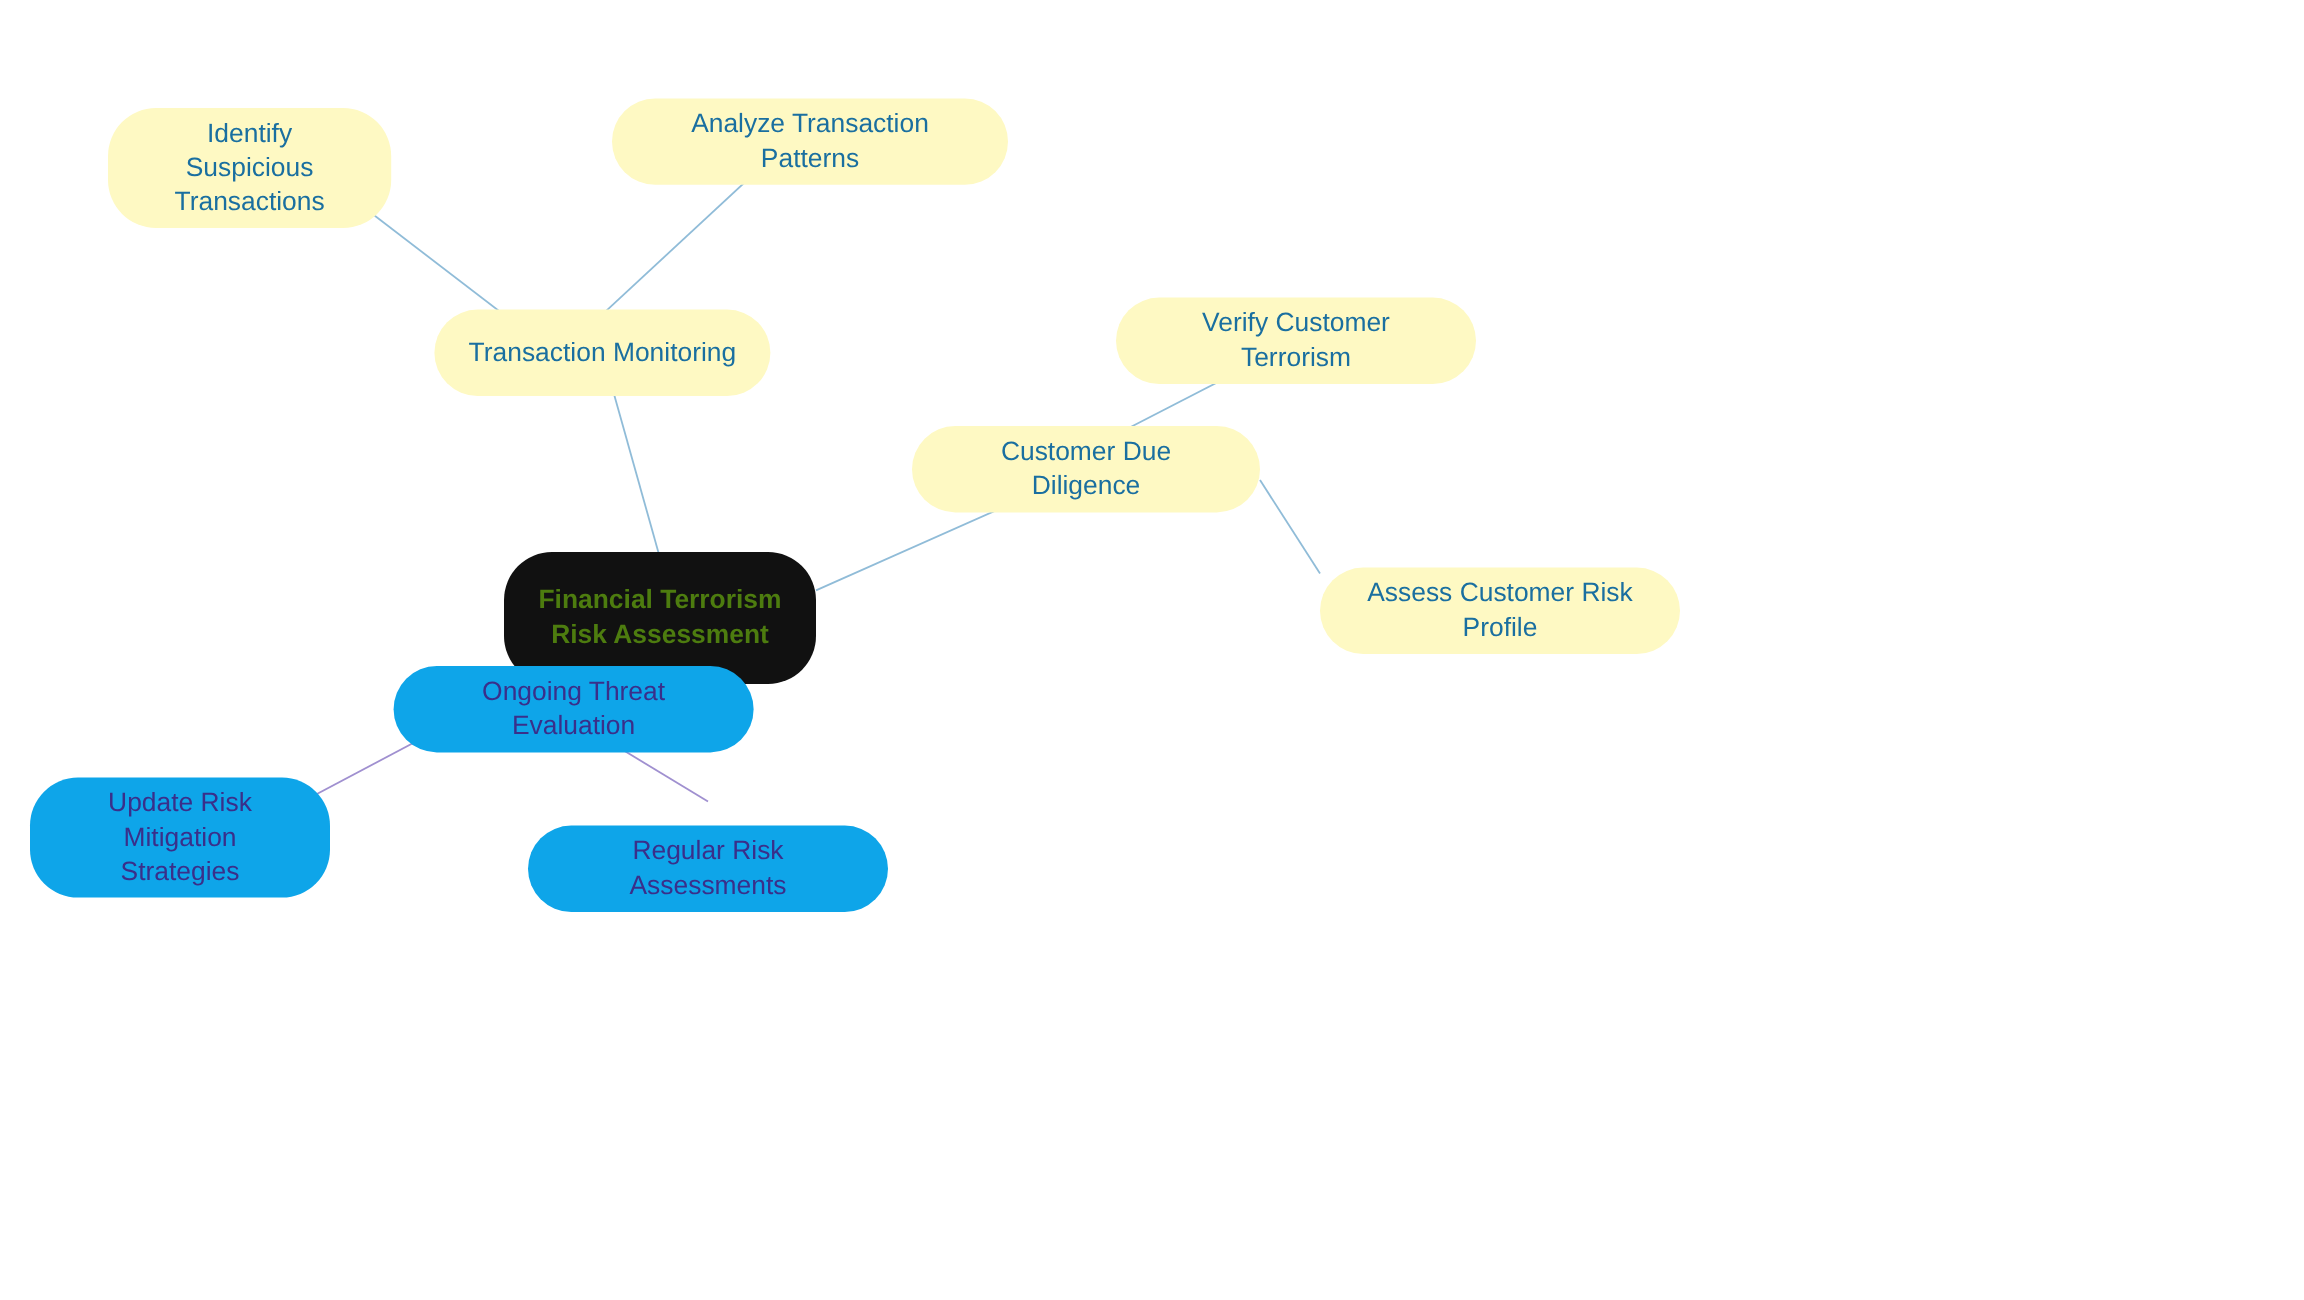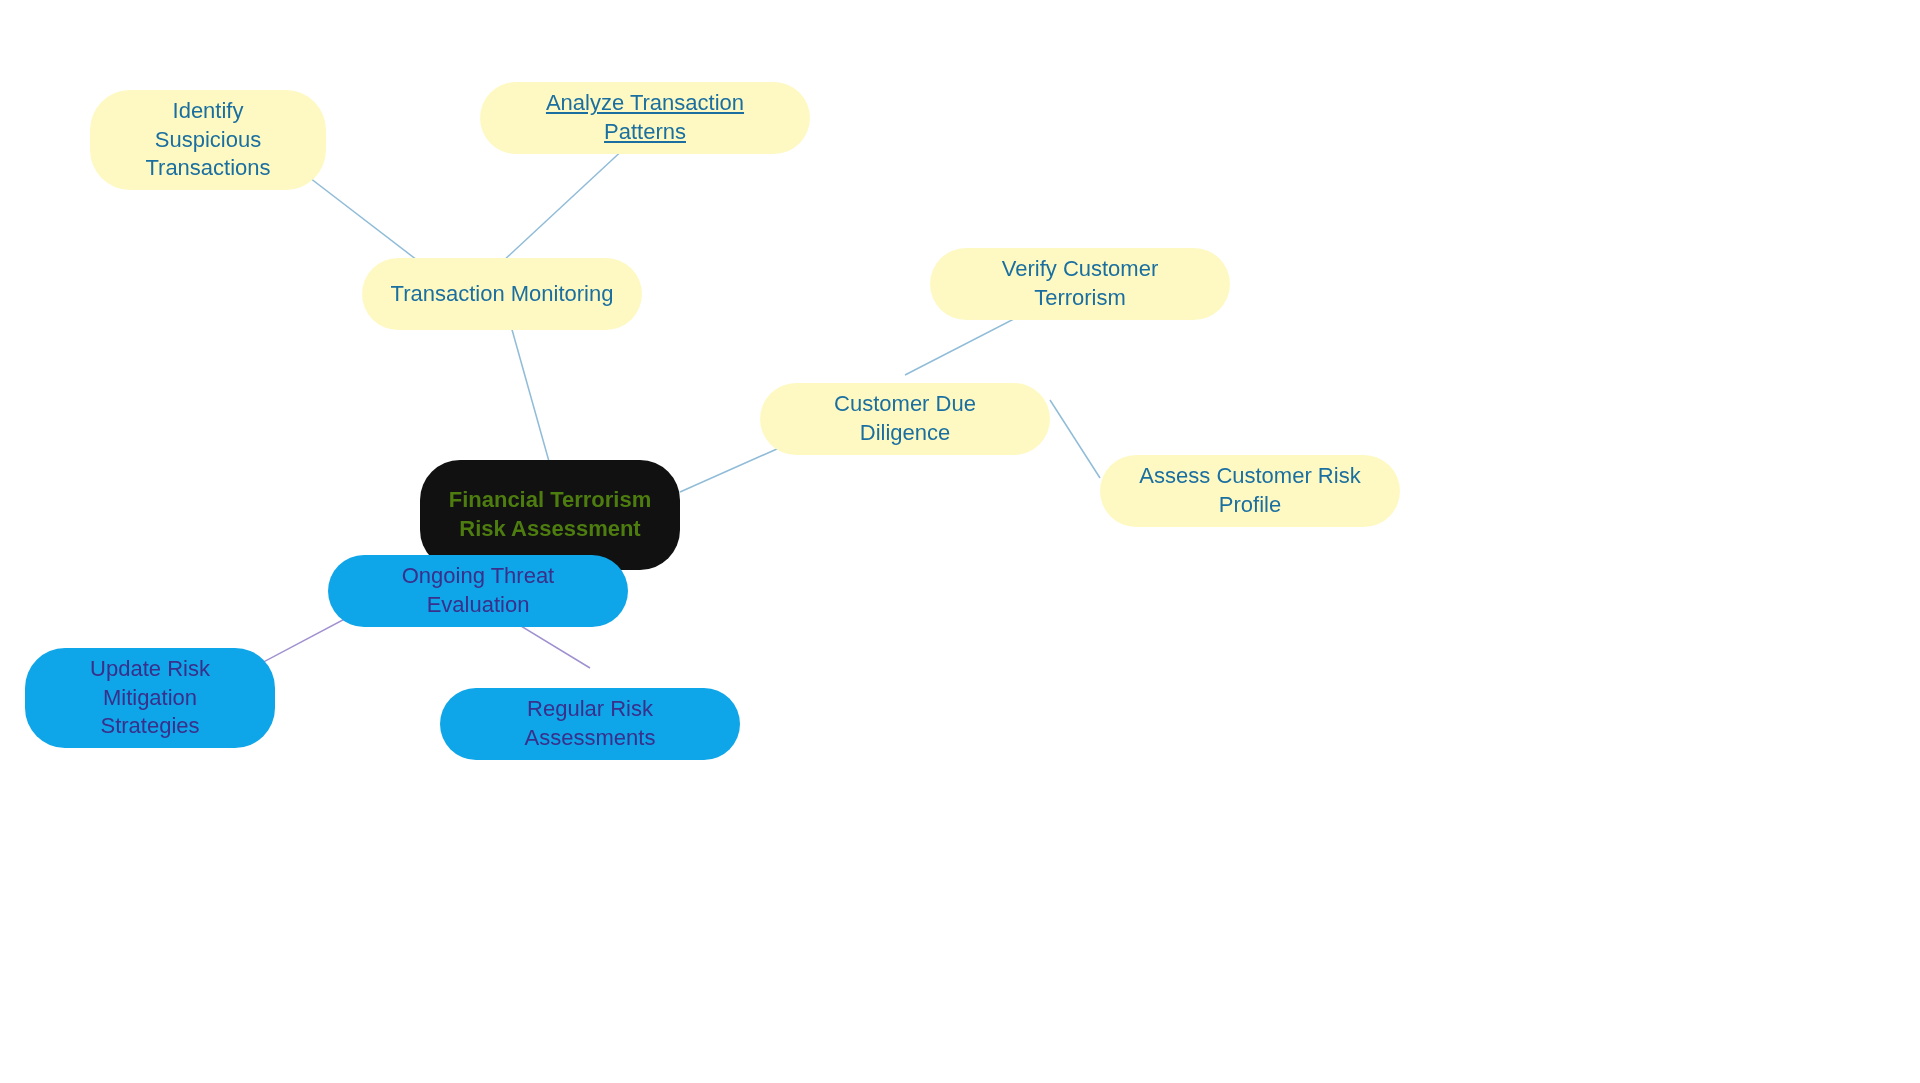--- a/index.html
+++ b/index.html
@@ -72,48 +72,46 @@
       width: 236px;
       height: 100px;
       left: 90px;
       top: 90px;
     }
 
     
     .node-analyze {
       width: 330px;
       height: 72px;
-      left: 480px;
+      left: 510px;
       top: 82px;
-      text-decoration: underline;
     }
 
     
     .node-cdd {
       width: 290px;
       height: 72px;
       left: 760px;
       top: 355px;
-      margin-top: 28px;
     }
 
     
     .node-verify {
       width: 300px;
       height: 72px;
       left: 930px;
       top: 248px;
     }
 
     
     .node-assess {
       width: 300px;
       height: 72px;
       left: 1100px;
-      top: 455px;
+      top: 473px;
     }
 
     
     .node-purple {
       background: #0ea5e9;
       color: #3a2f8a;
     }
 
     
     .node-ongoing {

